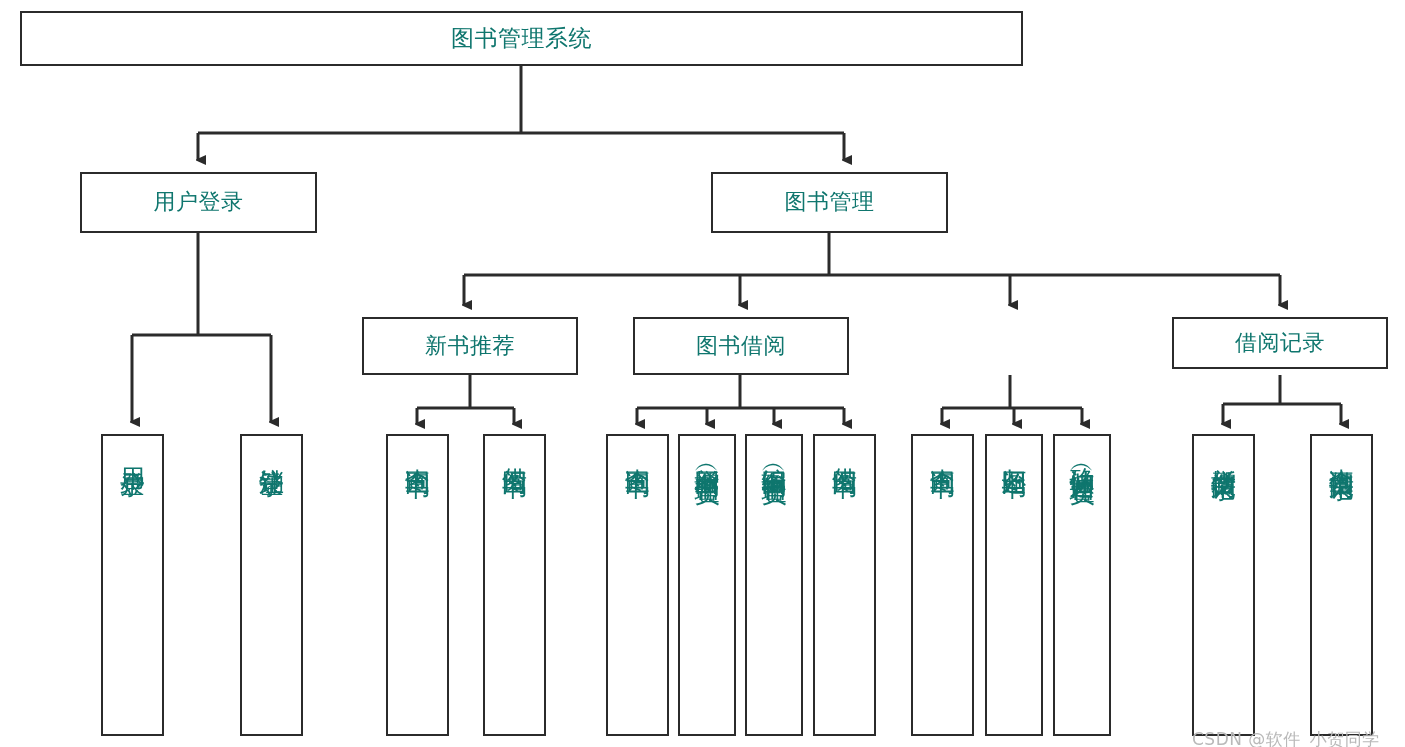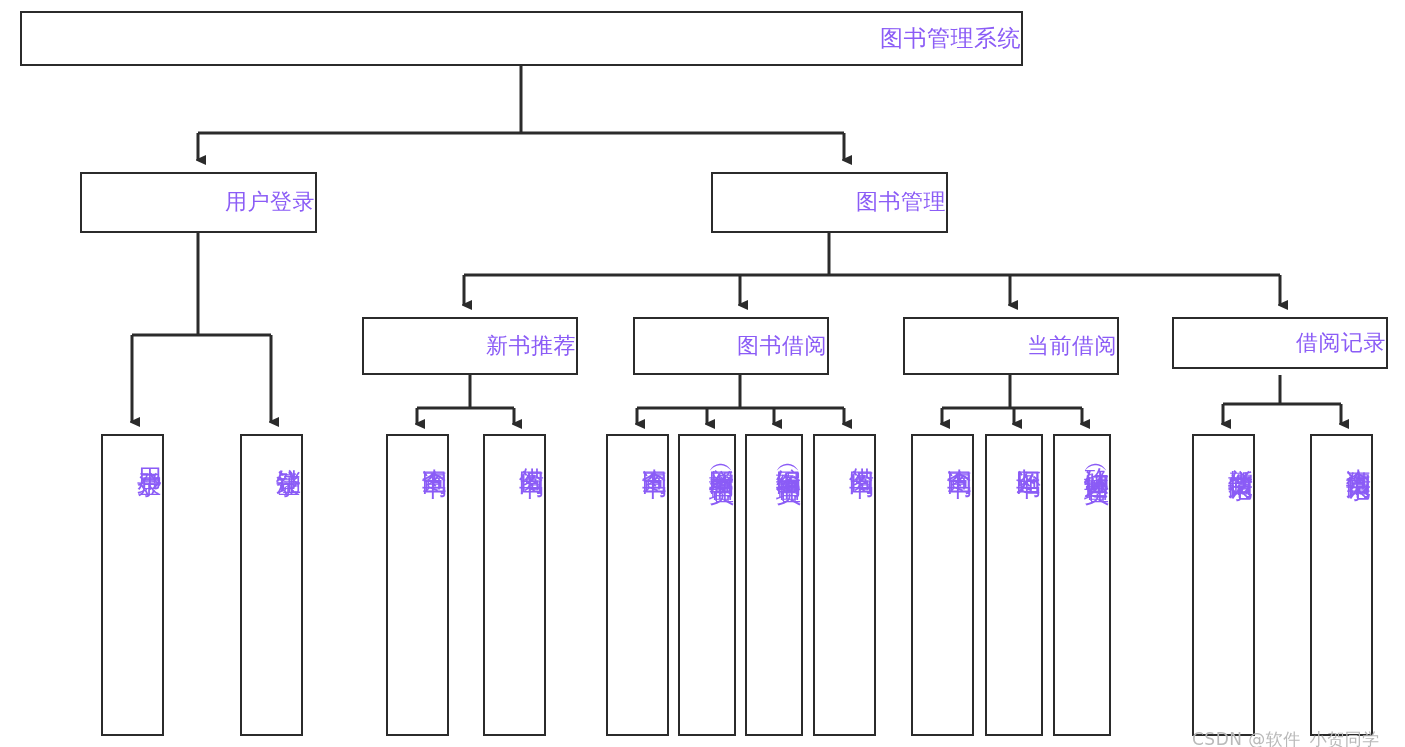--- a/index.html
+++ b/index.html
@@ -24,22 +24,22 @@
     width: 1405px;
     height: 747px;
   }
   .node {
     position: absolute;
     box-sizing: border-box;
     border: 2.5px solid #2b2b2b;
     background: #ffffff;
     display: flex;
     align-items: center;
-    justify-content: flex-end;
-    color: #8b5cf6;
+    justify-content: center;
+    color: #0f766e;
     z-index: 2;
   }
   .node-label {
     display: block;
     text-align: center;
     line-height: 1.12;
     letter-spacing: 0.5px;
     white-space: pre-line;
   }
   
@@ -135,25 +135,22 @@
   <div class="node h" style="left:80px; top:172px; width:237px; height:61px;">
     <span class="node-label">用户登录</span>
   </div>
   <div class="node h" style="left:362px; top:317px; width:216px; height:58px;">
     <span class="node-label">新书推荐</span>
   </div>
 
   <div class="node h" style="left:711px; top:172px; width:237px; height:61px;">
     <span class="node-label">图书管理</span>
   </div>
-  <div class="node h" style="left:633px; top:317px; width:196px; height:58px;">
+  <div class="node h" style="left:633px; top:317px; width:216px; height:58px;">
     <span class="node-label">图书借阅</span>
-  </div>
-  <div class="node h" style="left:903px; top:317px; width:216px; height:58px;">
-    <span class="node-label">当前借阅</span>
   </div>
   <div class="node h" style="left:1172px; top:317px; width:216px; height:52px;">
     <span class="node-label">借阅记录</span>
   </div>
 
   <div class="node v" style="left:101px; top:434px; width:63px; height:302px;">
     <span class="node-label">用户登录</span>
   </div>
   <div class="node v" style="left:240px; top:434px; width:63px; height:302px;">
     <span class="node-label">注销登录</span>

